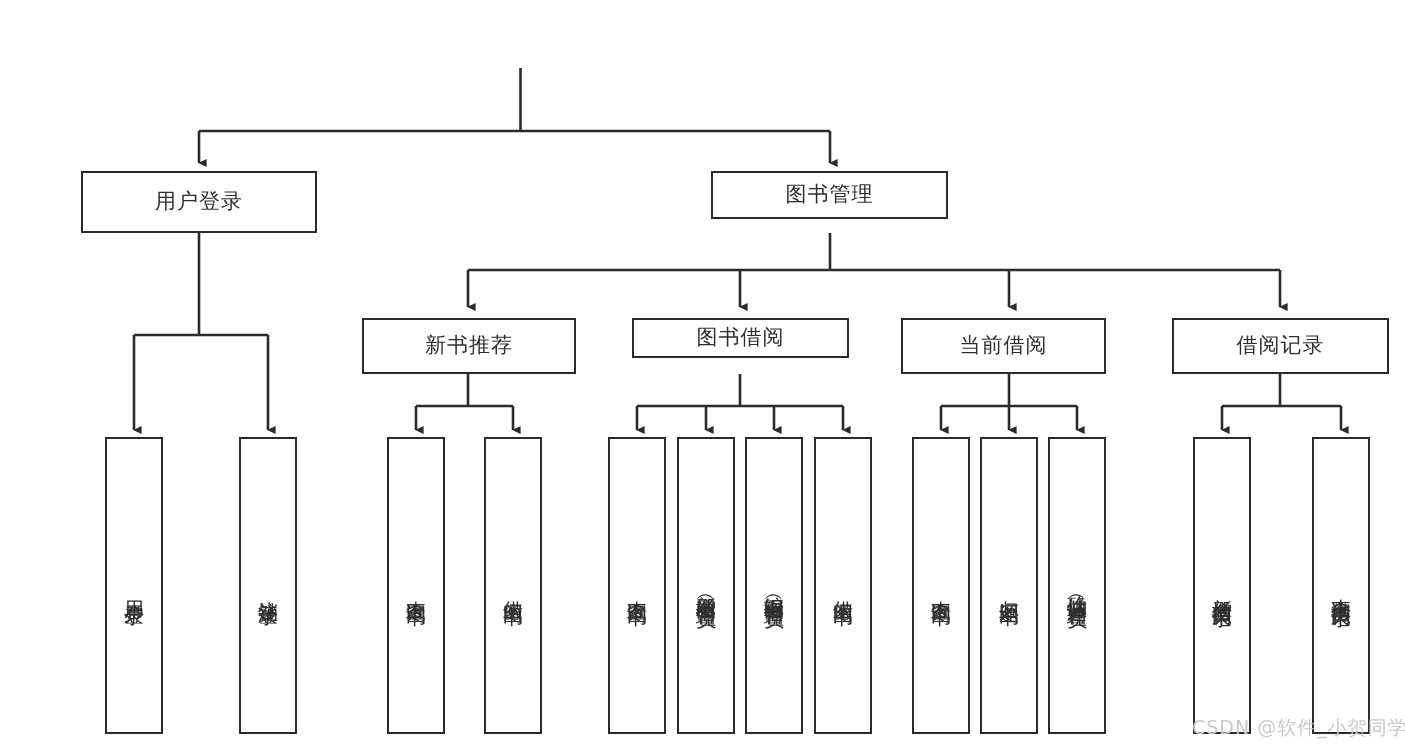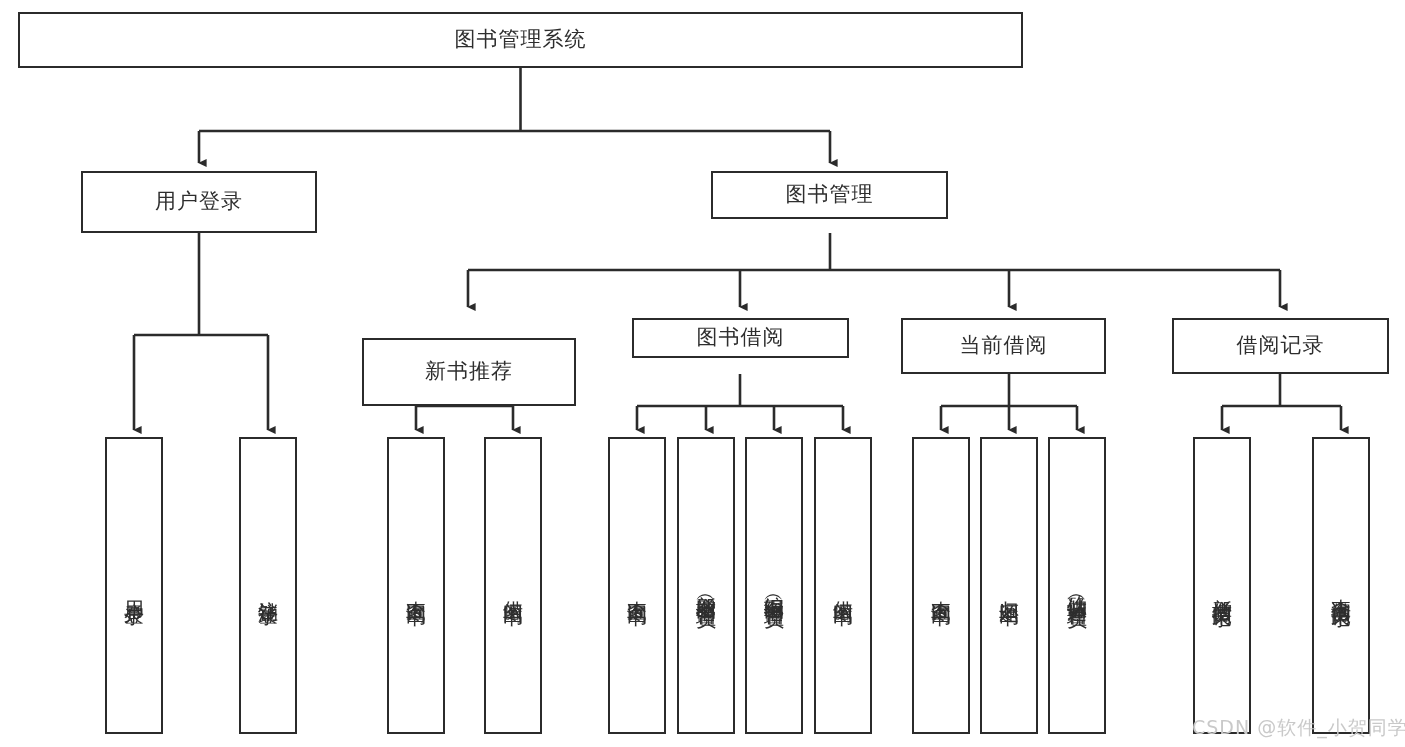--- a/index.html
+++ b/index.html
@@ -113,32 +113,29 @@
       <path d="M 1009 406 L 1009 430" marker-end="url(#arrowhead)"></path>
       <path d="M 1077 406 L 1077 430" marker-end="url(#arrowhead)"></path>
 
       <path d="M 1280 374 L 1280 406"></path>
       <path d="M 1222 406 L 1341 406"></path>
       <path d="M 1222 406 L 1222 430" marker-end="url(#arrowhead)"></path>
       <path d="M 1341 406 L 1341 430" marker-end="url(#arrowhead)"></path>
     </g>
   </svg>
 
-  <div class="node horiz" style="left:18px; top:12px; width:1005px; height:56px;">
-    <span>图书管理系统</span>
-  </div>
 
   <div class="node horiz" style="left:81px; top:171px; width:236px; height:62px;">
     <span>用户登录</span>
   </div>
   <div class="node horiz" style="left:711px; top:171px; width:237px; height:48px;">
     <span>图书管理</span>
   </div>
 
-  <div class="node horiz" style="left:362px; top:318px; width:214px; height:68px;margin-top:20px;">
+  <div class="node horiz" style="left:362px; top:318px; width:214px; height:56px;">
     <span>新书推荐</span>
   </div>
   <div class="node horiz" style="left:632px; top:318px; width:217px; height:40px;">
     <span>图书借阅</span>
   </div>
   <div class="node horiz" style="left:901px; top:318px; width:205px; height:56px;">
     <span>当前借阅</span>
   </div>
   <div class="node horiz" style="left:1172px; top:318px; width:217px; height:56px;">
     <span>借阅记录</span>

